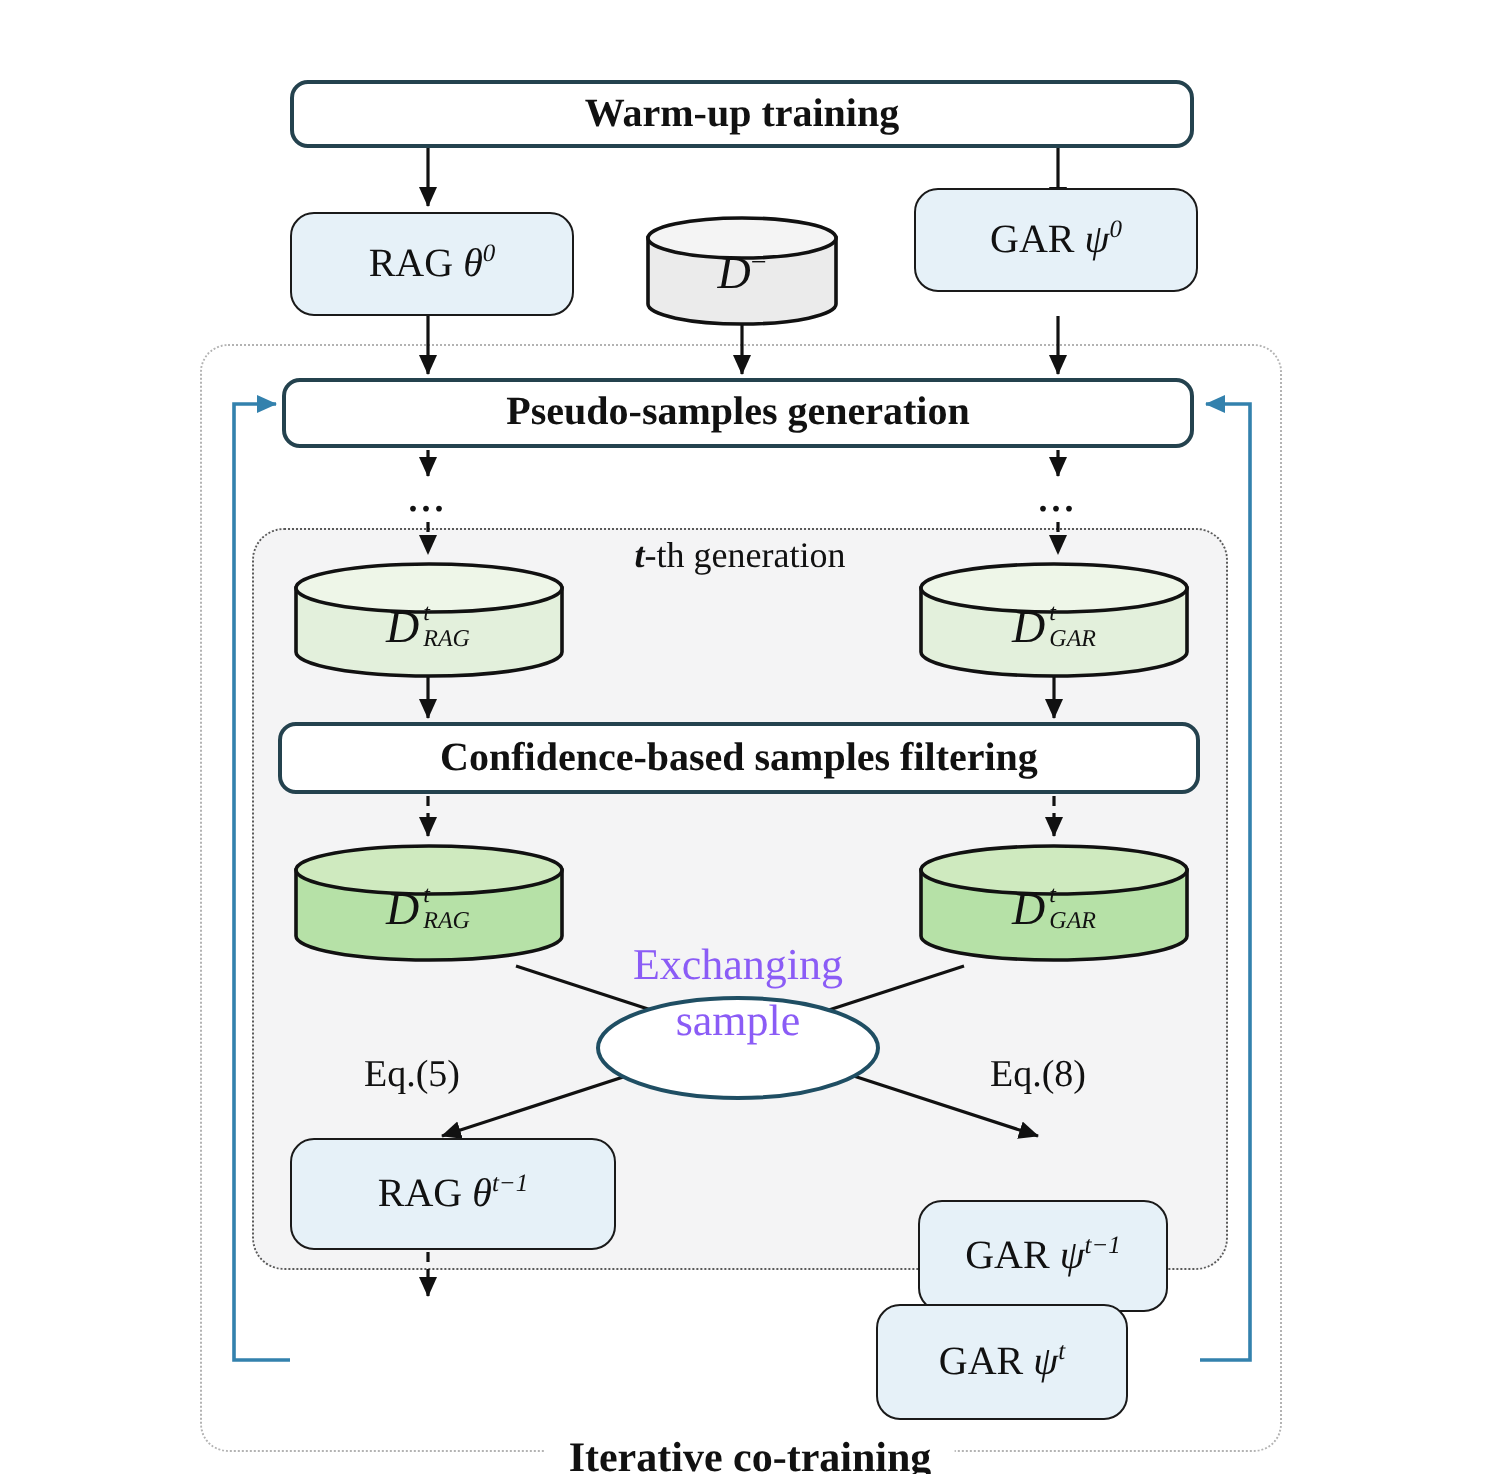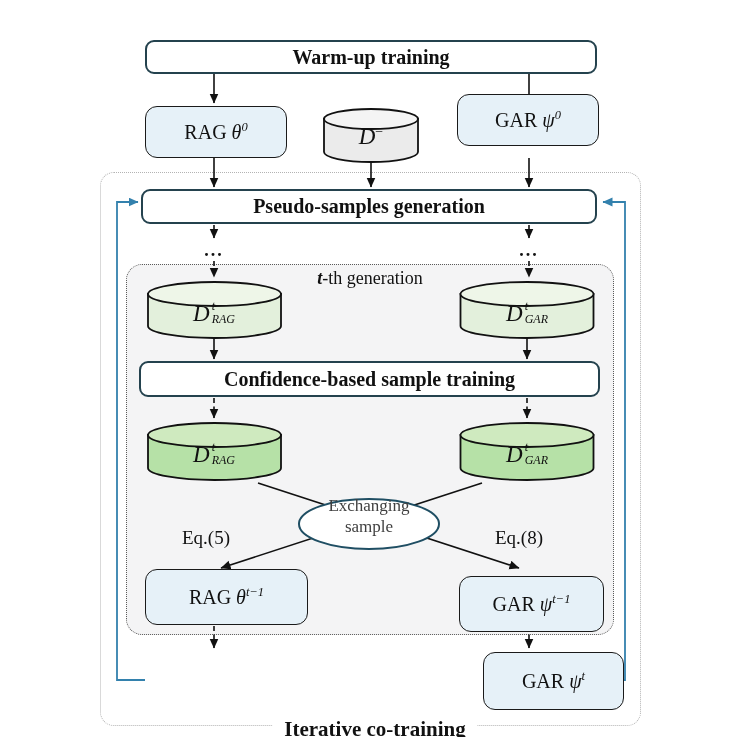--- a/index.html
+++ b/index.html
@@ -48,22 +48,22 @@
   .cyl-lbl{display:inline-flex;align-items:center;}
   .dsym{font-style:italic;font-size:23px;line-height:1;}
   .stack{display:inline-flex;flex-direction:column;align-items:flex-start;margin-left:2px;}
   .stack sup,.stack sub{font-size:12px;font-style:italic;line-height:1;position:static;vertical-align:baseline;}
   .stack sup{transform:translateY(-1px);}
   .iter-lbl{font-size:18px;}
   .iter-lbl b{font-style:italic;}
   .eq-lbl{font-size:19px;}
   .dots{font-size:18px;font-weight:bold;letter-spacing:2px;}
   .exch{
-    position:absolute;left:369px;top:492px;transform:translate(-50%,-50%);
-    z-index:4;text-align:center;font-size:17px;line-height:1.25;color:#404040;
+    position:absolute;left:369px;top:472px;transform:translate(-50%,-50%);
+    z-index:4;text-align:center;font-size:22px;line-height:1.25;color:#8b5cf6;
   }
   .caption{
     position:absolute;left:375px;top:705px;transform:translate(-50%,-50%);
     z-index:5;background:#fff;padding:0 12px;font-weight:bold;font-size:21px;white-space:nowrap;
   }
 </style>
 </head>
 <body>
 
 <div id="canvas">
@@ -137,36 +137,36 @@
 
   <div class="abs box box-cmd" style="left:145px;top:16px;width:452px;height:34px;">
     <span>Warm-up training</span>
   </div>
 
   <div class="abs box box-cmd" style="left:141px;top:165px;width:456px;height:35px;align-items:center;">
     <span>Pseudo-samples generation</span>
   </div>
 
   <div class="abs box box-cmd" style="left:139px;top:337px;width:461px;height:36px;">
-    <span>Confidence-based sample training</span>
+    <span>Confidence-based samples filtering</span>
   </div>
 
   <div class="abs box box-model" style="left:145px;top:82px;width:142px;height:52px;text-align:center;">
     <span><span>RAG</span>&nbsp;<i>θ</i><sup>0</sup></span>
   </div>
   <div class="abs box box-model" style="left:457px;top:70px;width:142px;height:52px;">
     <span><span>GAR</span>&nbsp;<i>ψ</i><sup>0</sup></span>
   </div>
   <div class="abs box box-model" style="left:145px;top:545px;width:163px;height:56px;">
     <span><span>RAG</span>&nbsp;<i>θ</i><sup>t−1</sup></span>
   </div>
-  <div class="abs box box-model" style="left:459px;top:552px;width:145px;height:56px;">
+  <div class="abs box box-model" style="left:459px;top:576px;width:125px;height:56px;">
     <span><span>GAR</span>&nbsp;<i>ψ</i><sup>t−1</sup></span>
   </div>
-  <div class="abs box box-model" style="left:483px;top:628px;width:141px;height:58px;">
+  <div class="abs box box-model" style="left:438px;top:628px;width:126px;height:58px;">
     <span><span>GAR</span>&nbsp;<i>ψ</i><sup>t</sup></span>
   </div>
 
   <div class="lbl" style="left:371px;top:113px;font-size:23px;"><i class="dsym">D</i><sup style="font-size:14px;">−</sup></div>
 
   <div class="lbl cyl-lbl" style="left:214px;top:289px;">
       <i class="dsym">D</i>
       <span class="stack">
         <sup>t</sup>
         <sub>RAG</sub>

